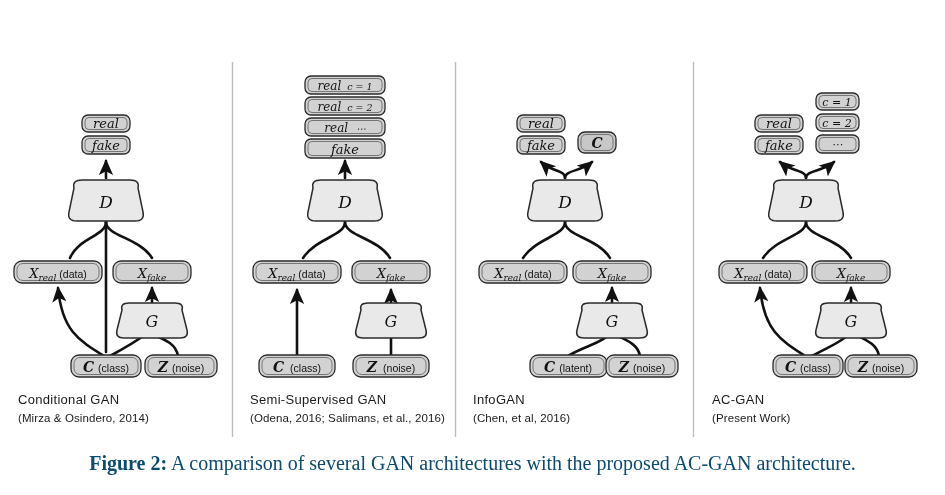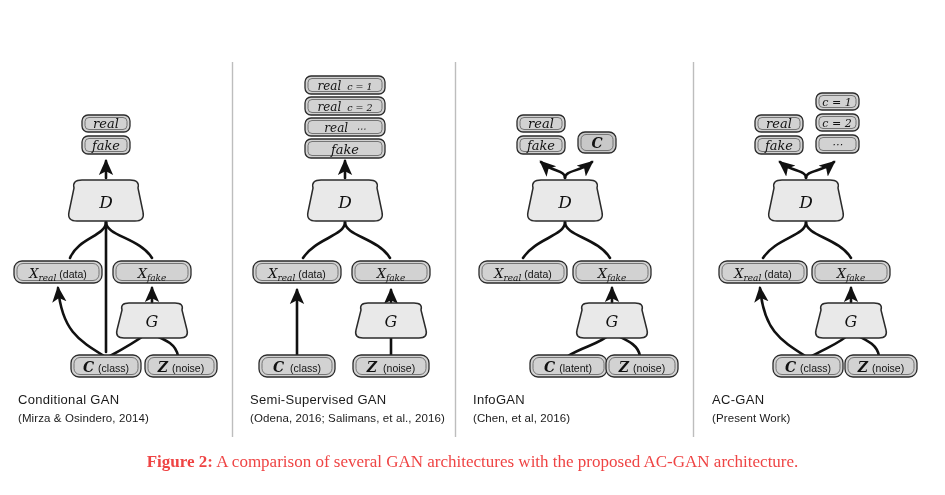--- a/index.html
+++ b/index.html
@@ -52,22 +52,22 @@
     fill: #1a1a1a;
     letter-spacing: 0.1px;
   }
   #figure-caption {
     position: absolute;
     left: 0;
     top: 452px;
     width: 945px;
     text-align: center;
     font-family: "Liberation Serif", serif;
-    font-size: 17px;
-    color: #ef4444;
+    font-size: 20px;
+    color: #0c4a6e;
     white-space: nowrap;
   }
   #figure-caption .cap-label {
     font-weight: bold;
   }
 </style>
 </head>
 <body>
 
 <div id="figure-root">

